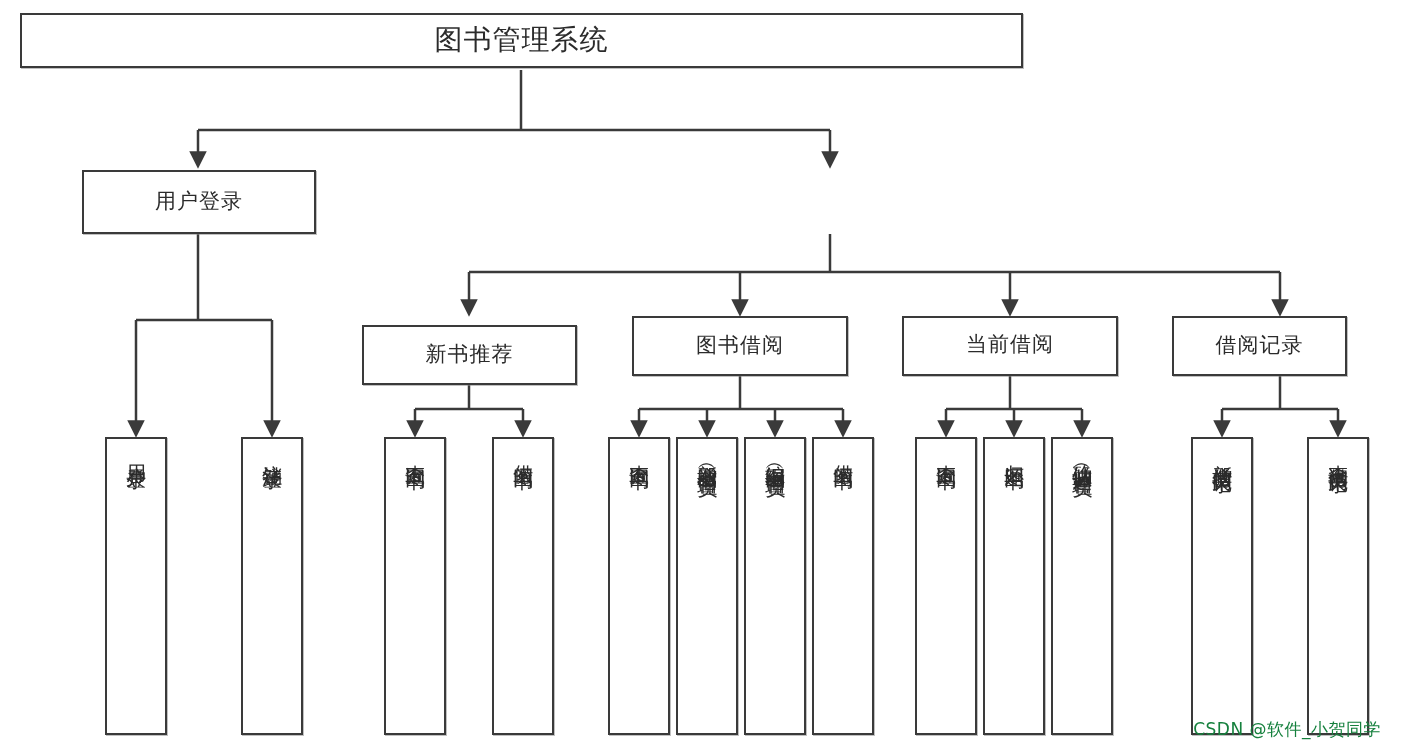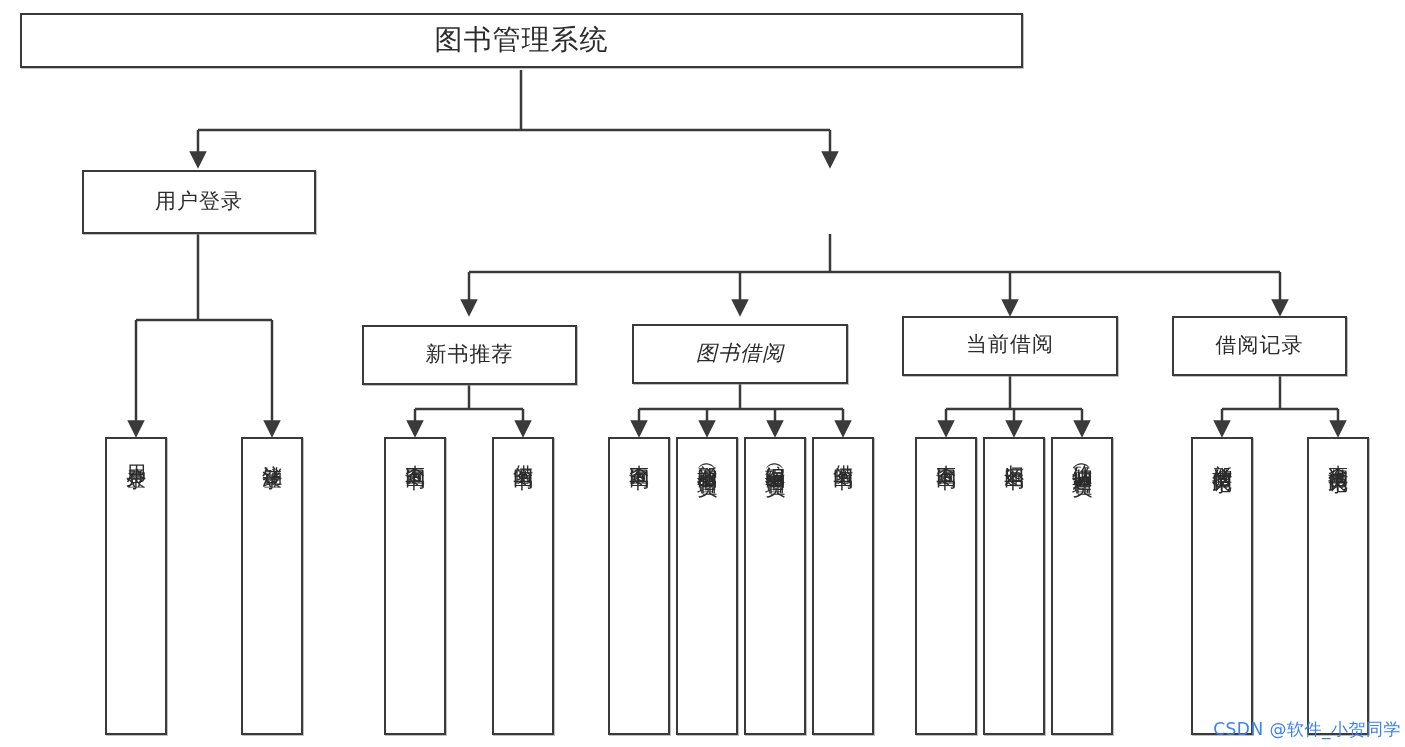--- a/index.html
+++ b/index.html
@@ -54,24 +54,24 @@
     line-height: 1.18;
     letter-spacing: 2px;
     white-space: nowrap;
     color: #2b2b2b;
   }
   .node.root {
     font-size: 28px;
   }
   .watermark {
     position: absolute;
-    right: 4px;
+    right: 24px;
     bottom: 6px;
     font-size: 17px;
-    color: #3b82f6;
+    color: #15803d;
     letter-spacing: 0.5px;
     white-space: nowrap;
   }
 </style>
 </head>
 <body>
 
 <div id="canvas">
 
   <svg id="connectors" viewBox="0 0 1405 747">
@@ -133,21 +133,21 @@
     <span>图书管理系统</span>
   </div>
 
   <div class="node horiz" style="left:82px; top:170px; width:234px; height:64px;">
     <span>用户登录</span>
   </div>
 
   <div class="node horiz" style="left:362px; top:316px; width:215px; height:60px;margin-top:9px;">
     <span>新书推荐</span>
   </div>
-  <div class="node horiz" style="left:632px; top:324px; width:216px; height:60px;font-style:italic;">
+  <div class="node horiz" style="left:632px; top:316px; width:216px; height:60px;">
     <span>图书借阅</span>
   </div>
   <div class="node horiz" style="left:902px; top:316px; width:216px; height:60px;font-family:Liberation Mono, monospace;">
     <span>当前借阅</span>
   </div>
   <div class="node horiz" style="left:1172px; top:316px; width:175px; height:60px;">
     <span>借阅记录</span>
   </div>
 
   <div class="node vert" style="left:105px; top:437px; width:62px; height:298px;">

